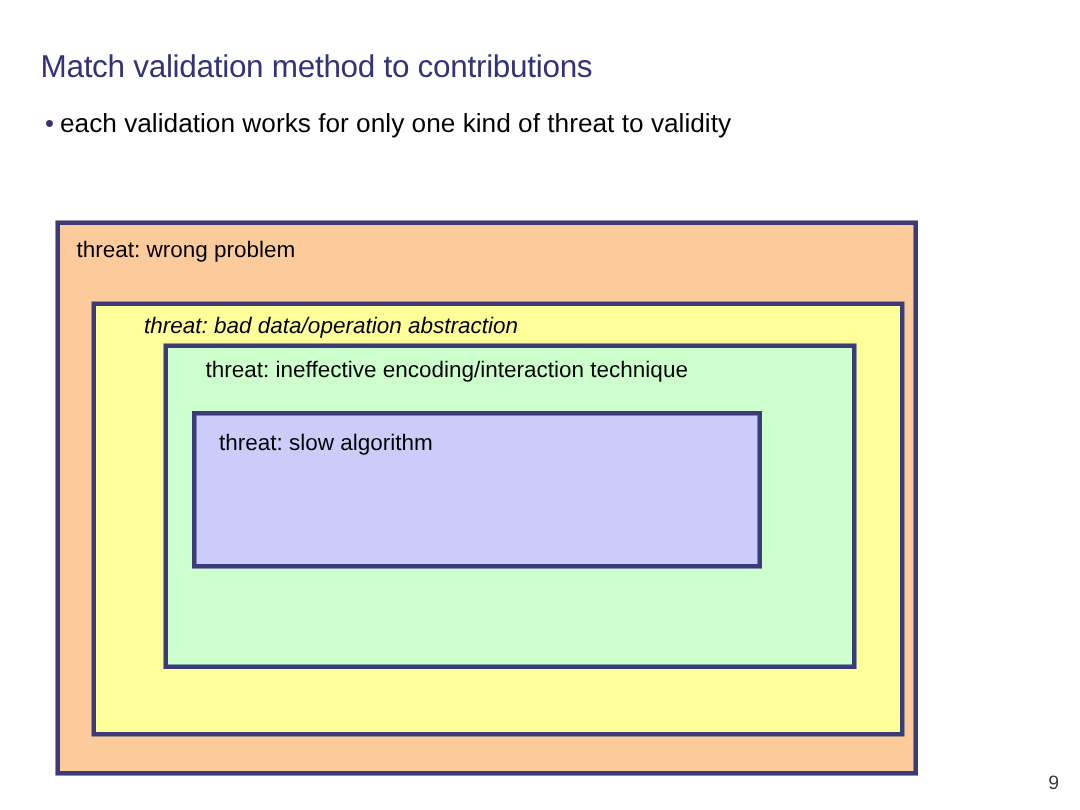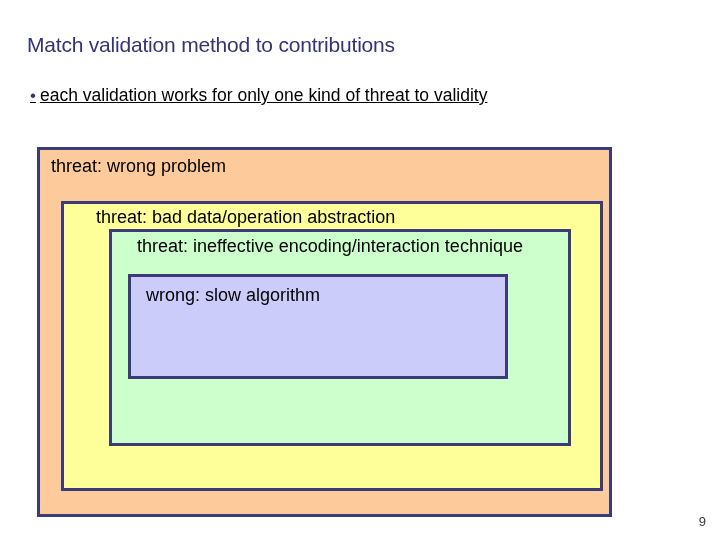--- a/index.html
+++ b/index.html
@@ -25,44 +25,43 @@
     line-height: 32px;
     color: #333377;
     letter-spacing: -0.2px;
     white-space: nowrap;
   }
 
   
   #bullet-line {
     position: absolute;
     left: 30px;
-    top: 84px;
+    top: 71px;
     width: 670px;
     font-size: 17.5px;
     line-height: 22px;
     color: #000000;
     white-space: nowrap;
-    text-decoration: underline;
   }
   #bullet-line .bullet-mark {
     color: #333377;
     font-size: 17px;
     margin-right: 4px;
   }
 
   
   .threat-box {
     position: absolute;
     box-sizing: border-box;
     border: 3px solid #3b3b78;
   }
   .threat-label {
     position: absolute;
     color: #000000;
-    font-size: 18px;
+    font-size: 15px;
     line-height: 15px;
     white-space: nowrap;
   }
 
   #box-wrong-problem {
     left: 37px;
     top: 147px;
     width: 575px;
     height: 370px;
     background: #fcca9b;
@@ -75,20 +74,21 @@
   #box-bad-abstraction {
     left: 21px;
     top: 51px;
     width: 542px;
     height: 290px;
     background: #ffff99;
   }
   #label-bad-abstraction {
     left: 32px;
     top: 6px;
+    font-style: italic;
   }
 
   #box-ineffective-encoding {
     left: 45px;
     top: 25px;
     width: 462px;
     height: 217px;
     background: #ccffcc;
     padding-left: 43px;
   }
@@ -134,20 +134,20 @@
   <div class="threat-box" id="box-bad-abstraction">
 
     <div class="threat-label" id="label-bad-abstraction">threat: bad data/operation abstraction</div>
 
     <div class="threat-box" id="box-ineffective-encoding">
 
       <div class="threat-label" id="label-ineffective-encoding">threat: ineffective encoding/interaction technique</div>
 
       <div class="threat-box" id="box-slow-algorithm">
 
-        <div class="threat-label" id="label-slow-algorithm">wrong: slow algorithm</div>
+        <div class="threat-label" id="label-slow-algorithm">threat: slow algorithm</div>
 
       </div>
     </div>
   </div>
 </div>
 
 <div id="page-number">9</div>
 
 </body></html>

